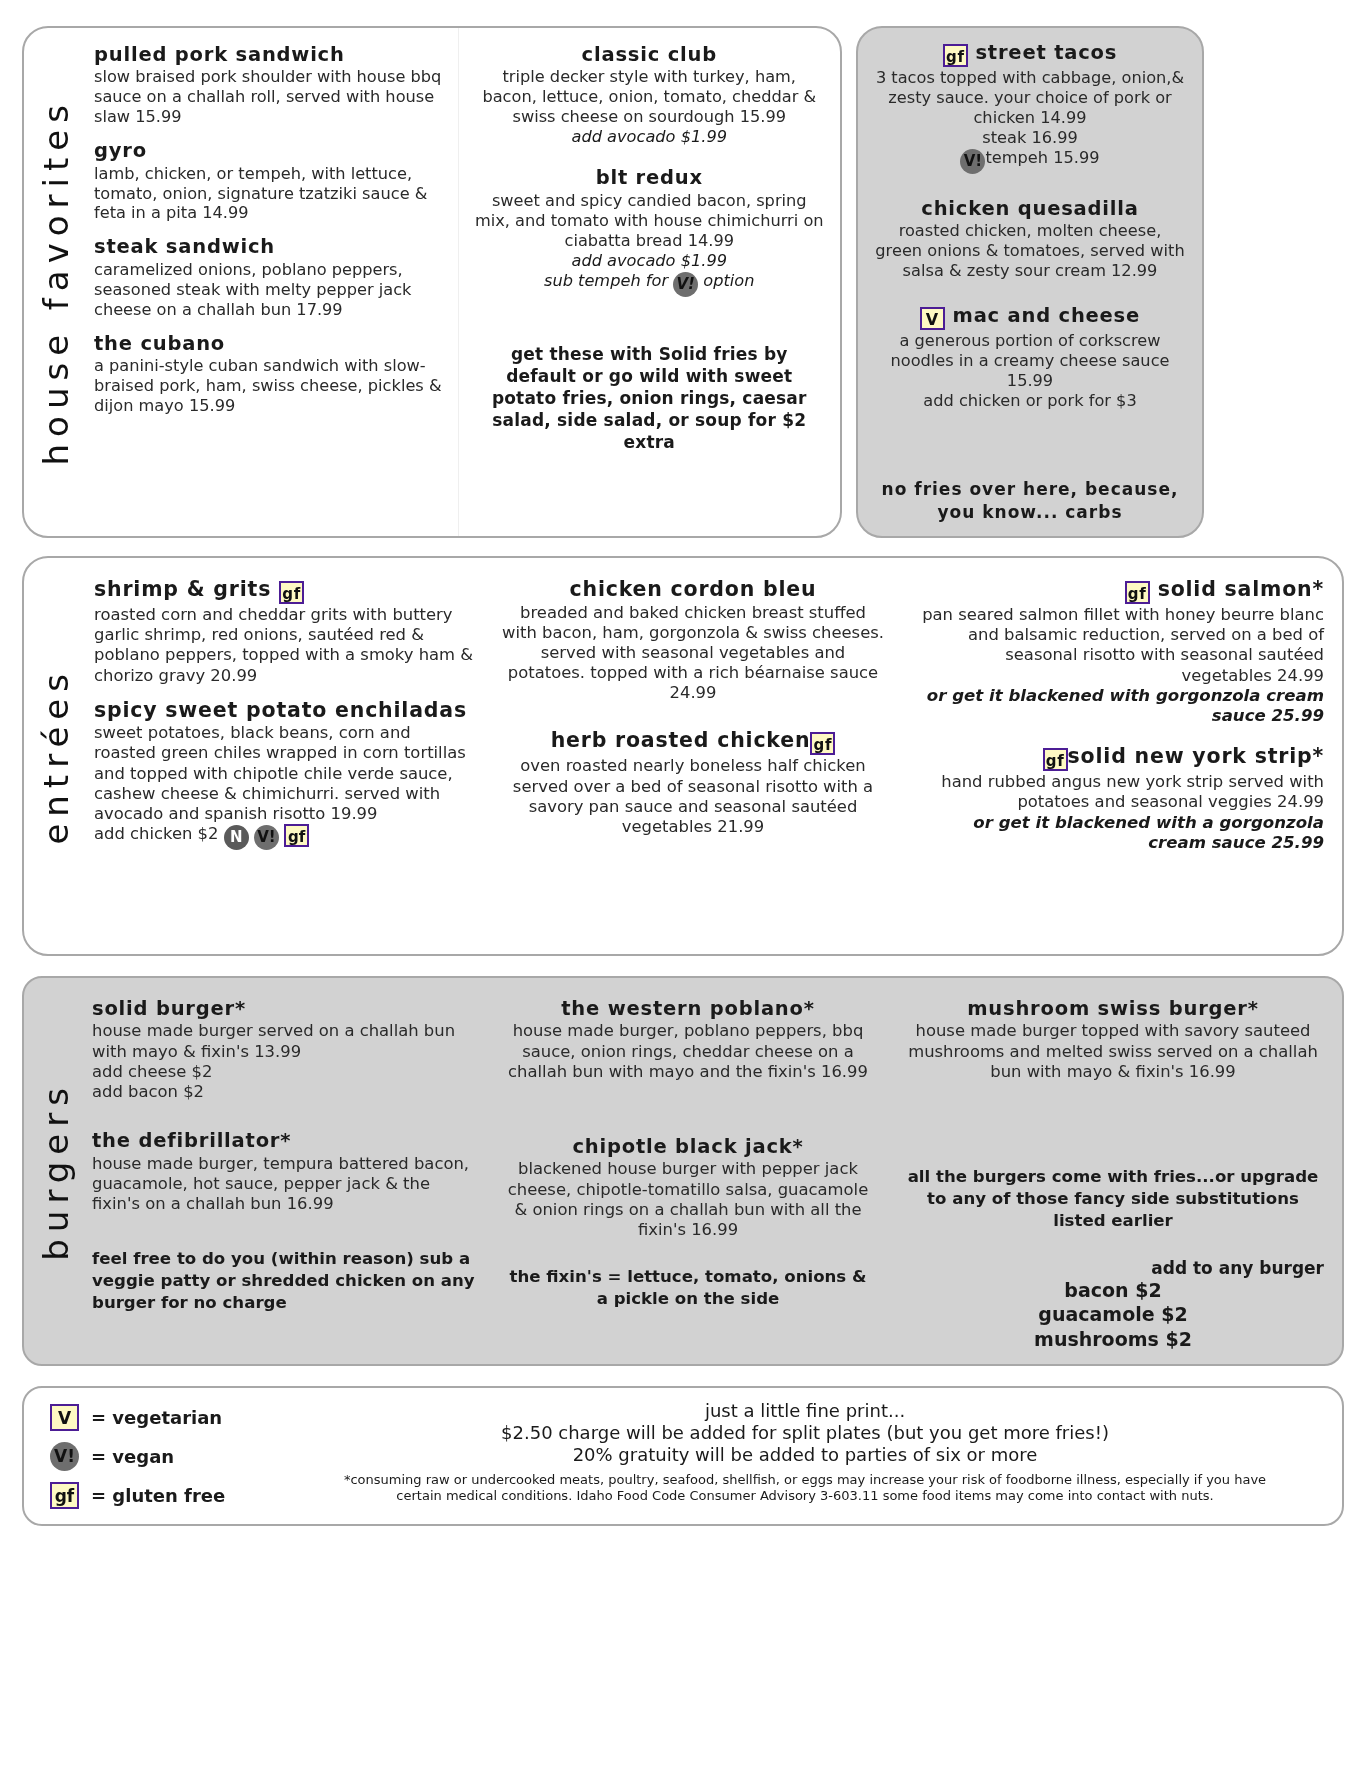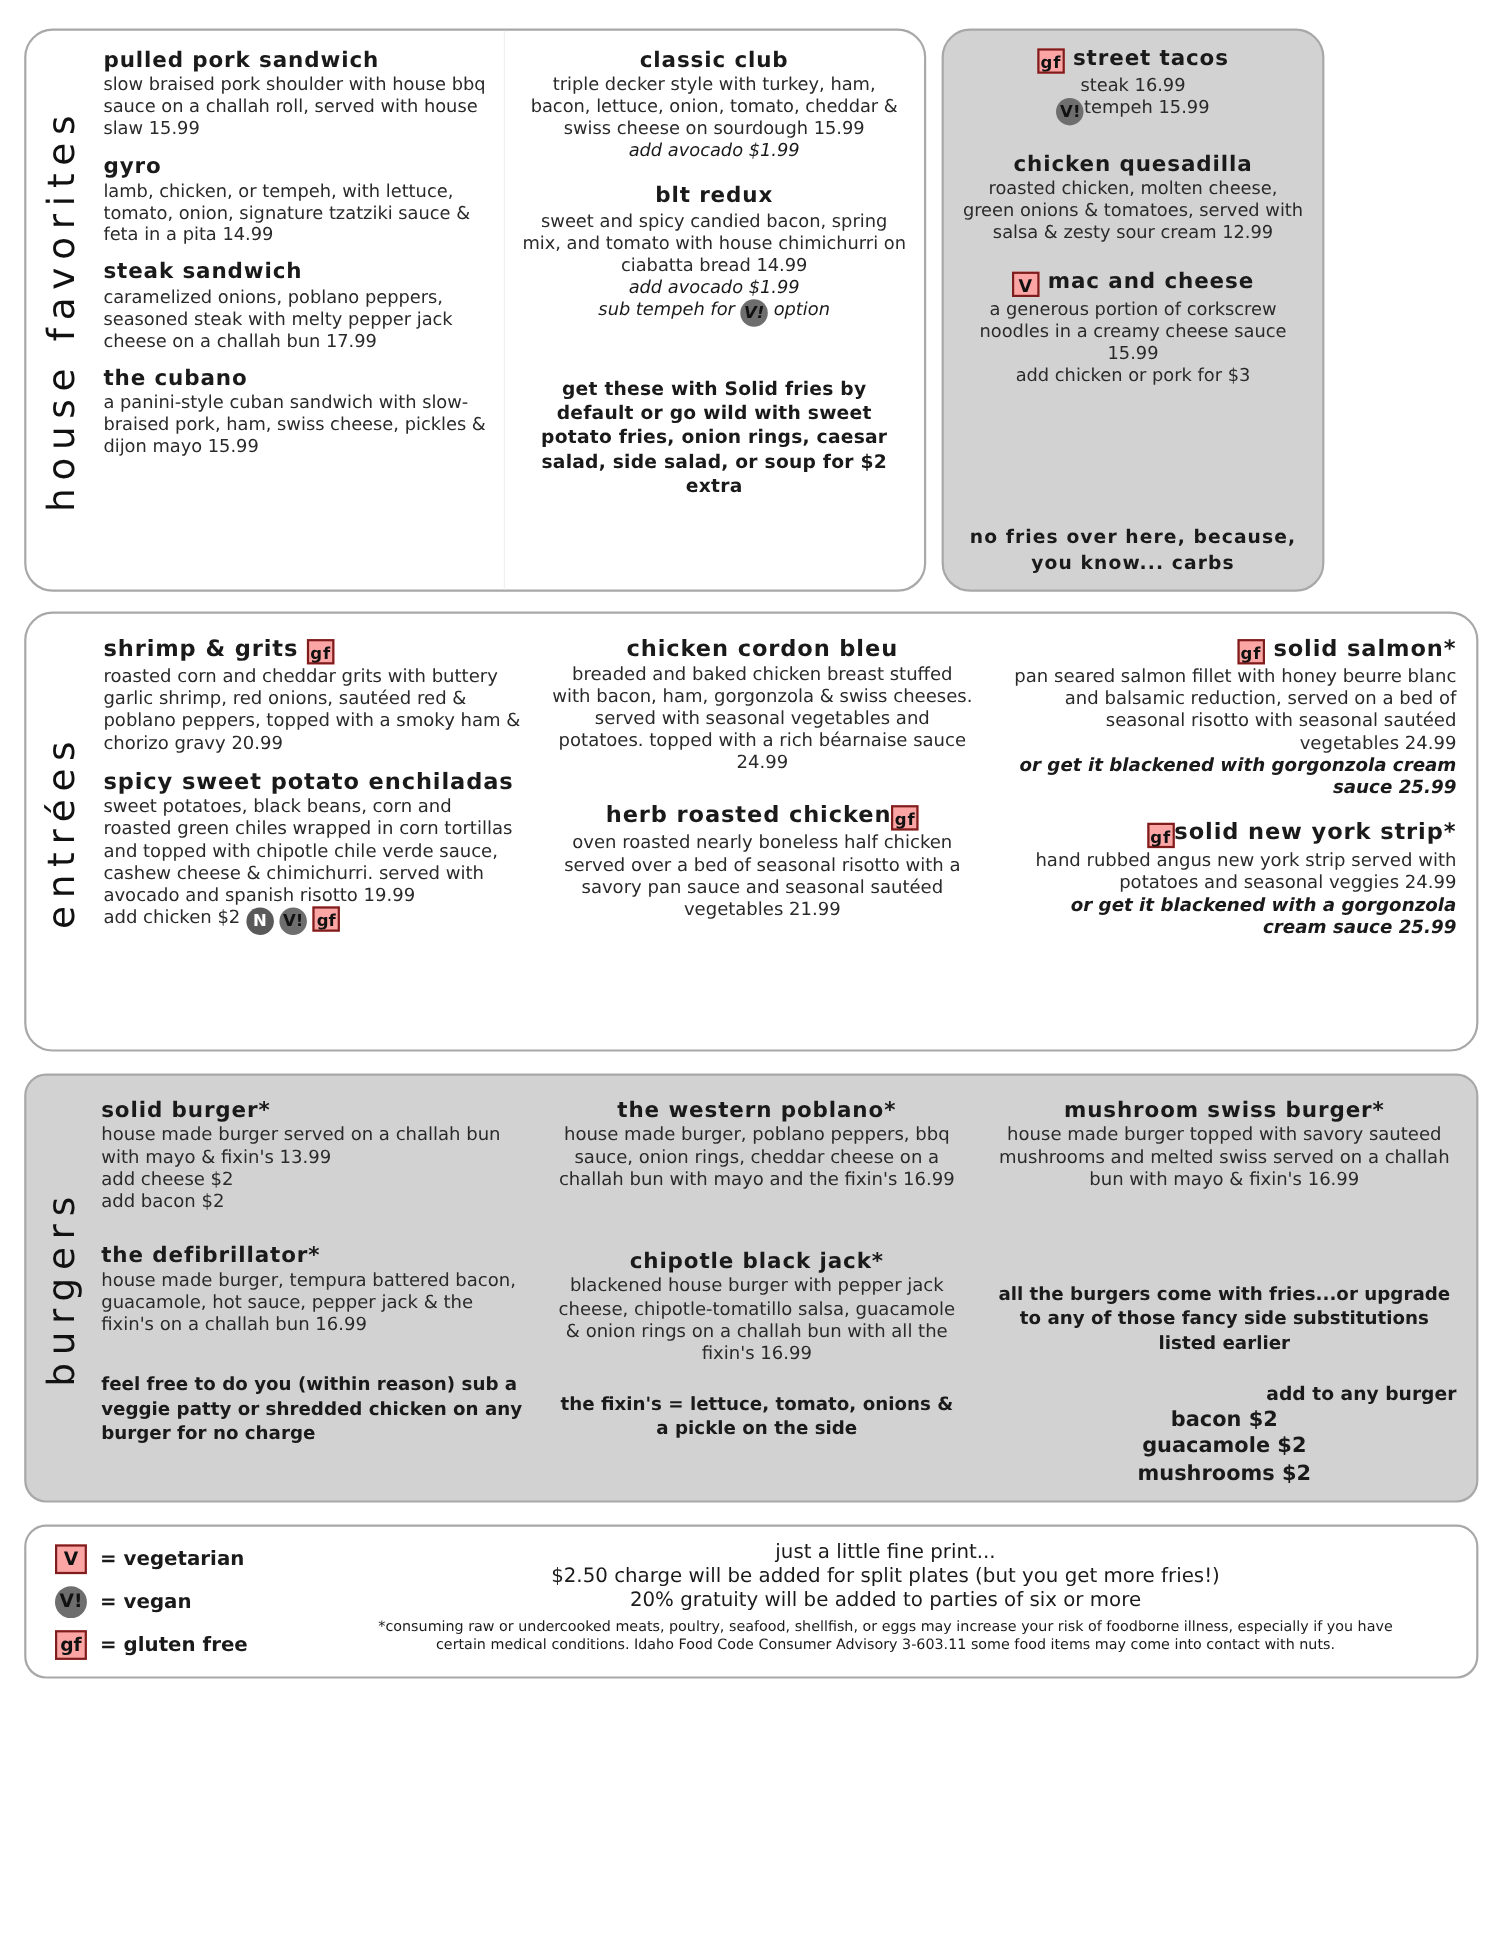--- a/index.html
+++ b/index.html
@@ -90,22 +90,22 @@
   
   .badge {
     display: inline-block;
     vertical-align: -3px;
     font-weight: bold;
     line-height: 1;
     text-align: center;
   }
   .badge-sq {
     width: 25px; height: 23px;
-    border: 2px solid #7f1d1d;
-    background: #fca5a5;
+    border: 2px solid #4c1d95;
+    background: #fef9c3;
     font-size: 15px;
     padding-top: 4px;
     color: #111;
   }
   .badge-sq.v { font-size: 16px; padding-top: 3px; }
   .badge-ci {
     width: 25px; height: 25px;
     border-radius: 50%;
     background: #6e6e6e;
     color: #111;
@@ -201,20 +201,21 @@
       </div>
     </div>
 
     <div class="panel gray right">
       <div class="gpanel-inner">
         <div class="gitem">
           <div class="item-name">
             <span class="badge badge-sq">gf</span>
             <span>street tacos</span>
           </div>
+          <div class="item-desc">3 tacos topped with cabbage, onion,&amp; zesty sauce. your choice of pork or chicken 14.99</div>
           <div class="item-desc">steak 16.99</div>
           <div class="item-desc">
             <span class="badge badge-ci">V!</span><span>tempeh 15.99</span>
           </div>
         </div>
 
         <div class="gitem" style="margin-top:10px">
           <div class="item-name">chicken quesadilla</div>
           <div class="item-desc">roasted chicken, molten cheese, green onions &amp; tomatoes, served with salsa &amp; zesty sour cream 12.99</div>
         </div>

